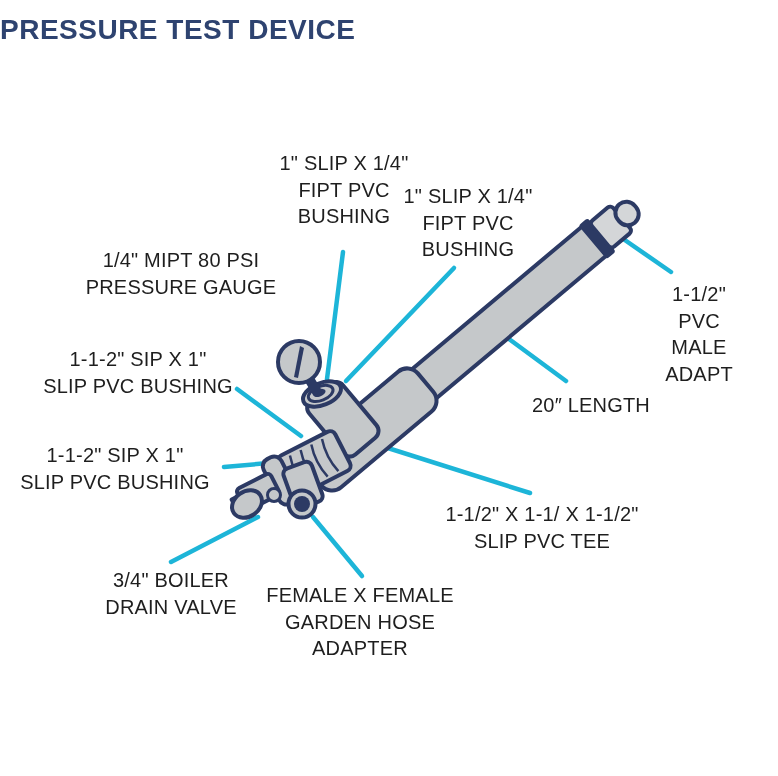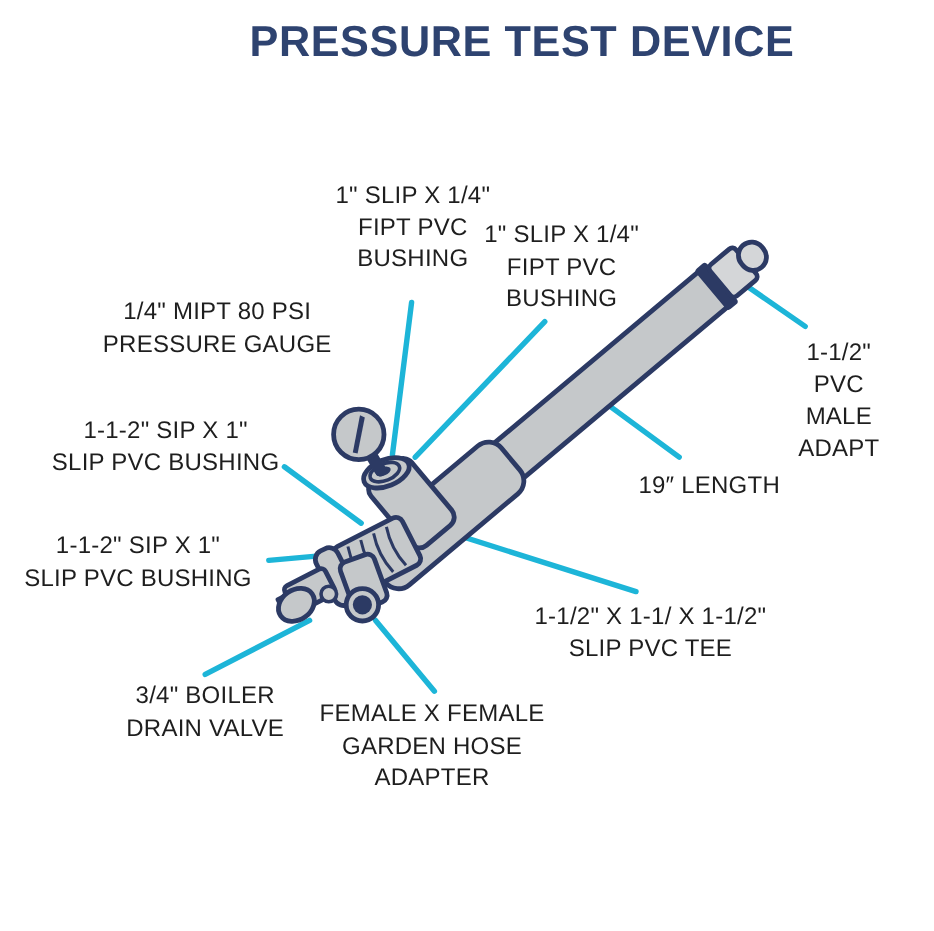--- a/index.html
+++ b/index.html
@@ -1,22 +1,22 @@
 <!DOCTYPE html>
 <html style="--accent: #1db5d8; --outline: #2c3a64; --title: #2e4370; --fill_gray: #c5c8ca; --fill_light: #d4d6d8; --label_text: #1e1e1e; --background: #ffffff;"><head>
 <meta charset="utf-8">
 <style>
   html,body{margin:0;padding:0;background:#fff;}
   #canvas{
     position:relative;width:778px;height:776px;background:var(--background,#fff);
     font-family:"Liberation Sans",sans-serif;overflow:hidden;
   }
   .title{
-    position:absolute;top:14px;left:0;width:662px;text-align:right;
-    font-size:36px;font-weight:bold;letter-spacing:.5px;color:var(--title,#2e4370);
+    position:absolute;top:14px;left:0;width:662px;text-align:left;
+    font-size:28px;font-weight:bold;letter-spacing:.5px;color:var(--title,#2e4370);
   }
   .lbl{
     position:absolute;transform:translateX(-50%);text-align:center;
     font-size:20px;line-height:26.5px;color:var(--label_text,#1e1e1e);
     white-space:pre-line;letter-spacing:.2px;
   }
   #lbl-bushing-top-left{left:344px;top:150px;}
   #lbl-bushing-top-right{left:468px;top:183px;}
   #lbl-pressure-gauge{left:181px;top:247px;}
   #lbl-slip-bushing-upper{left:138px;top:346px;}
@@ -106,21 +106,21 @@
 FIPT PVC
 BUSHING</div>
   <div class="lbl" id="lbl-pressure-gauge">1/4" MIPT 80 PSI
 PRESSURE GAUGE</div>
   <div class="lbl" id="lbl-slip-bushing-upper">1-1-2" SIP X 1"
 SLIP PVC BUSHING</div>
   <div class="lbl" id="lbl-slip-bushing-lower">1-1-2" SIP X 1"
 SLIP PVC BUSHING</div>
   <div class="lbl" id="lbl-male-adapter">1-1/2" PVC
 MALE ADAPT</div>
-  <div class="lbl" id="lbl-pipe-length">19″ LENGTH</div>
+  <div class="lbl" id="lbl-pipe-length">20″ LENGTH</div>
   <div class="lbl" id="lbl-tee">1-1/2" X 1-1/ X 1-1/2"
 SLIP PVC TEE</div>
   <div class="lbl" id="lbl-drain-valve">3/4" BOILER
 DRAIN VALVE</div>
   <div class="lbl" id="lbl-hose-adapter">FEMALE X FEMALE
 GARDEN HOSE
 ADAPTER</div>
 </div>
 
 </body></html>

